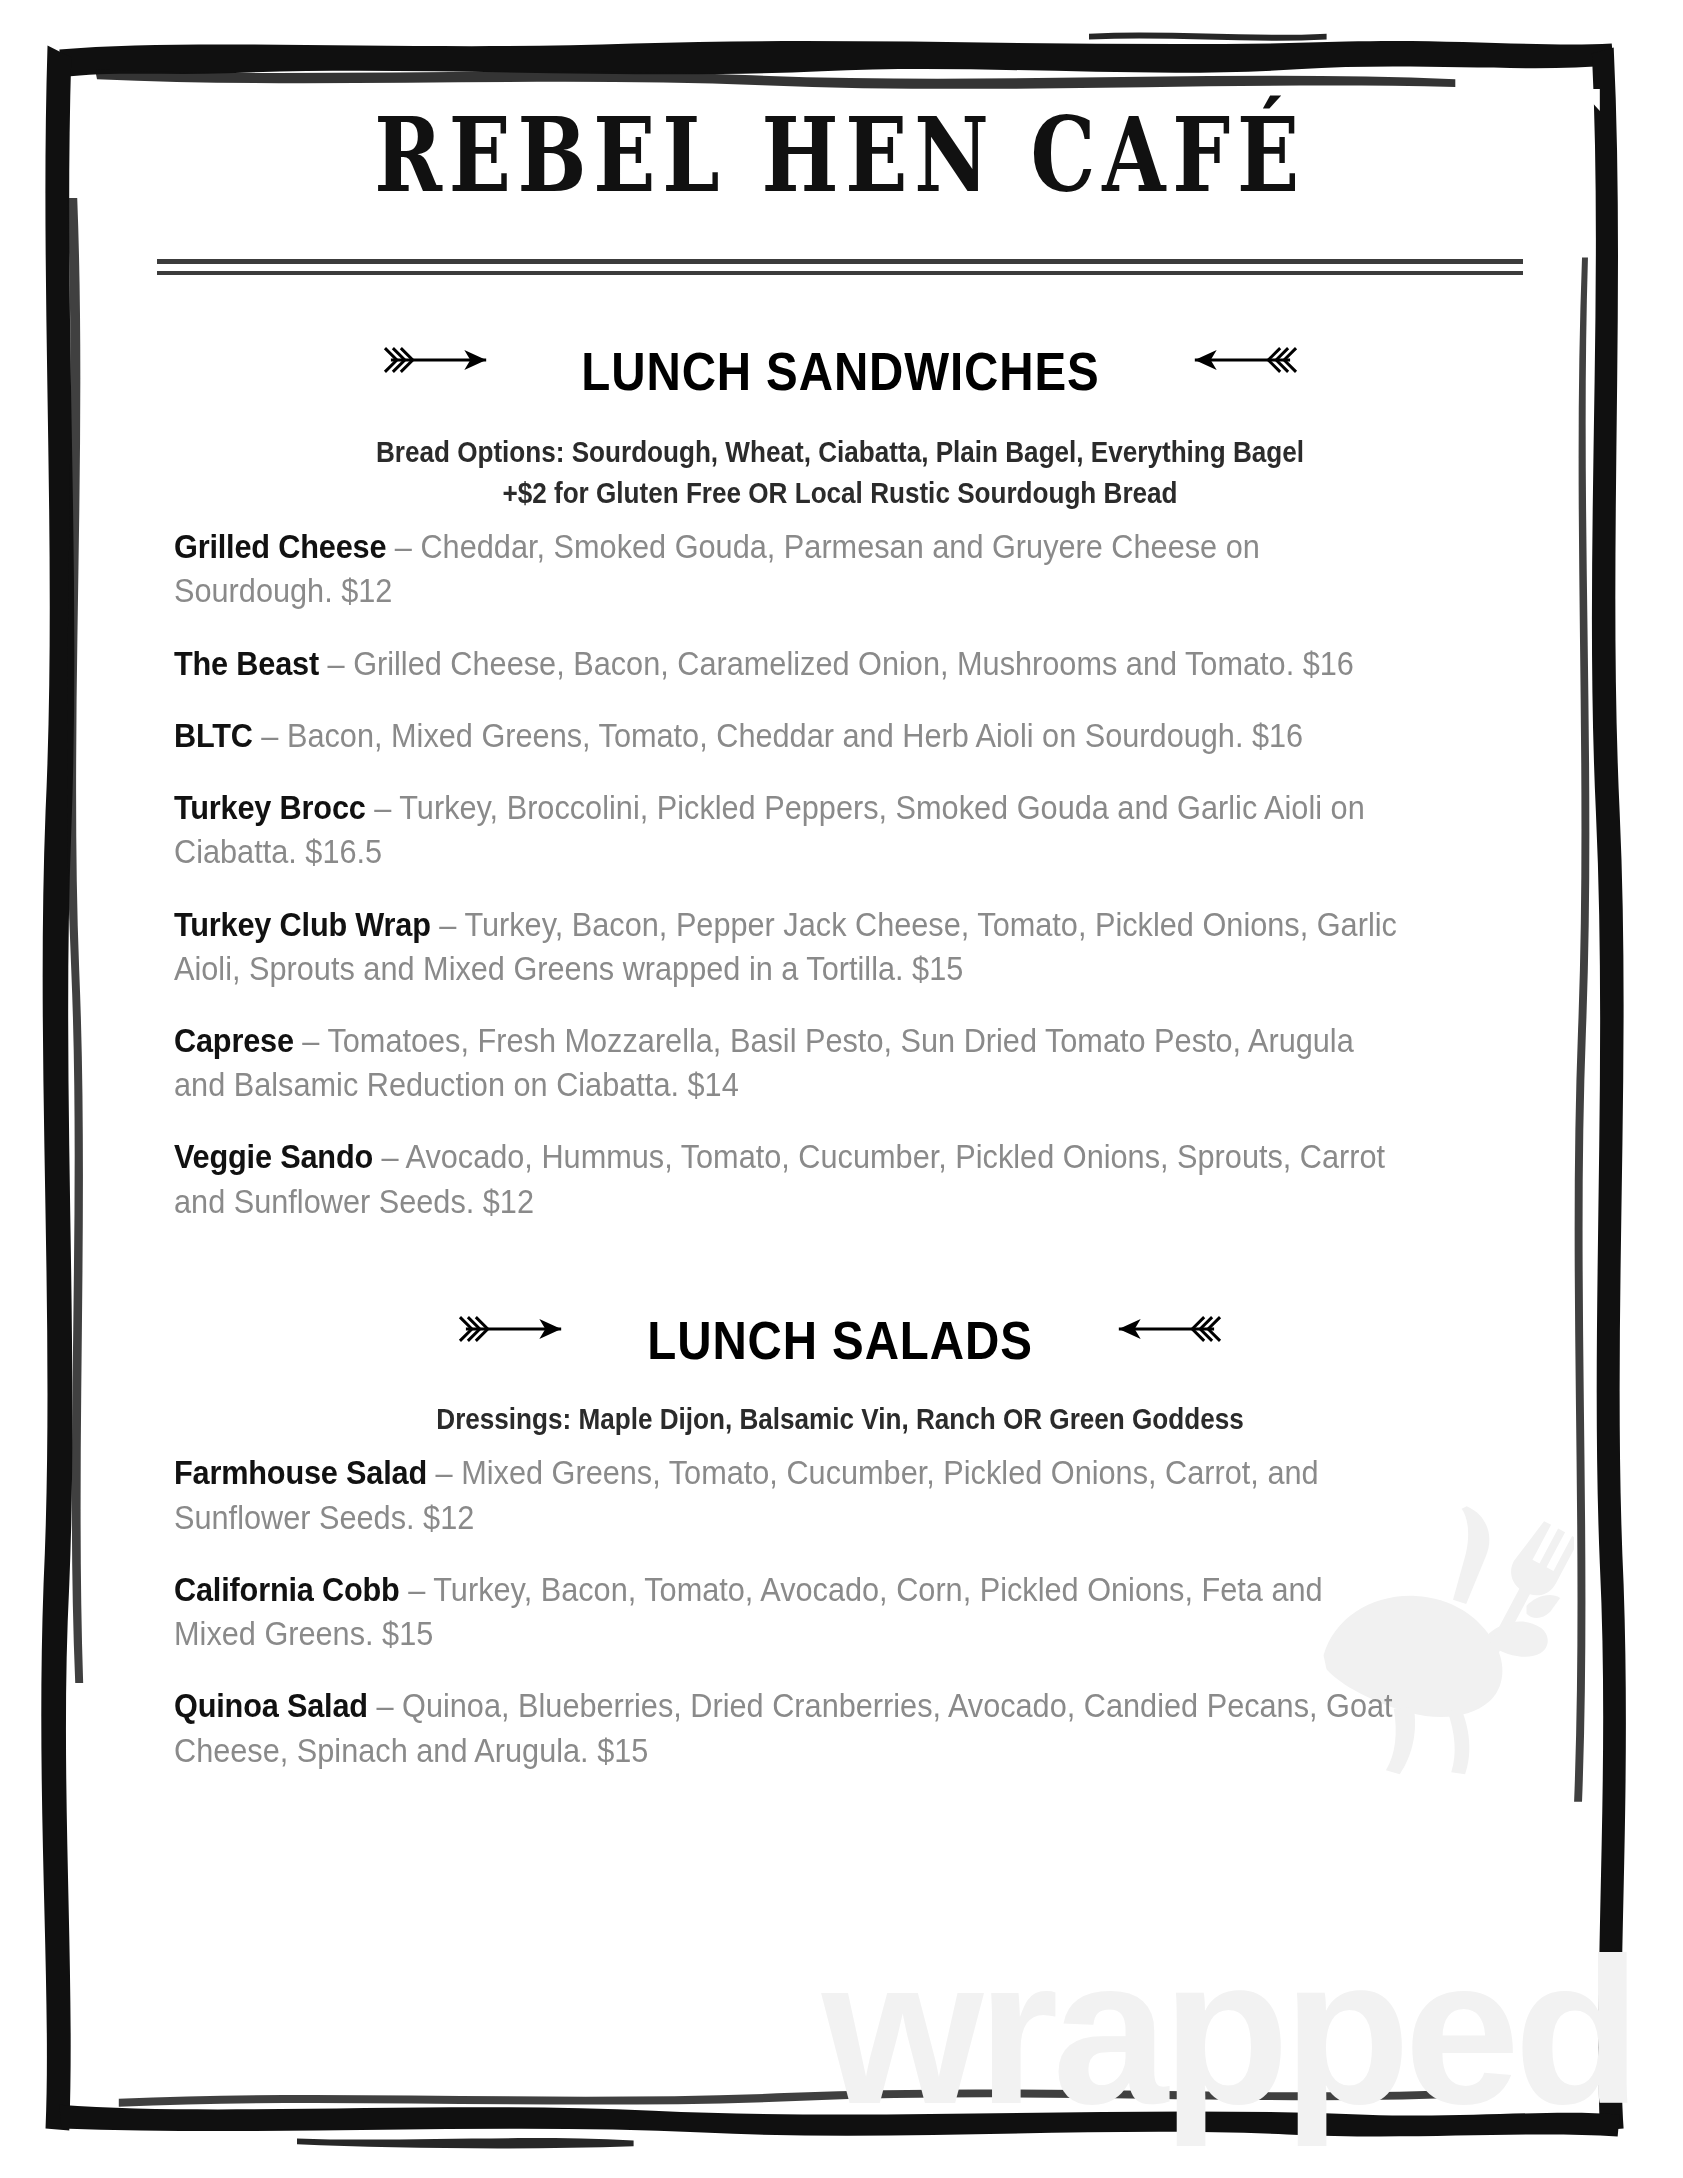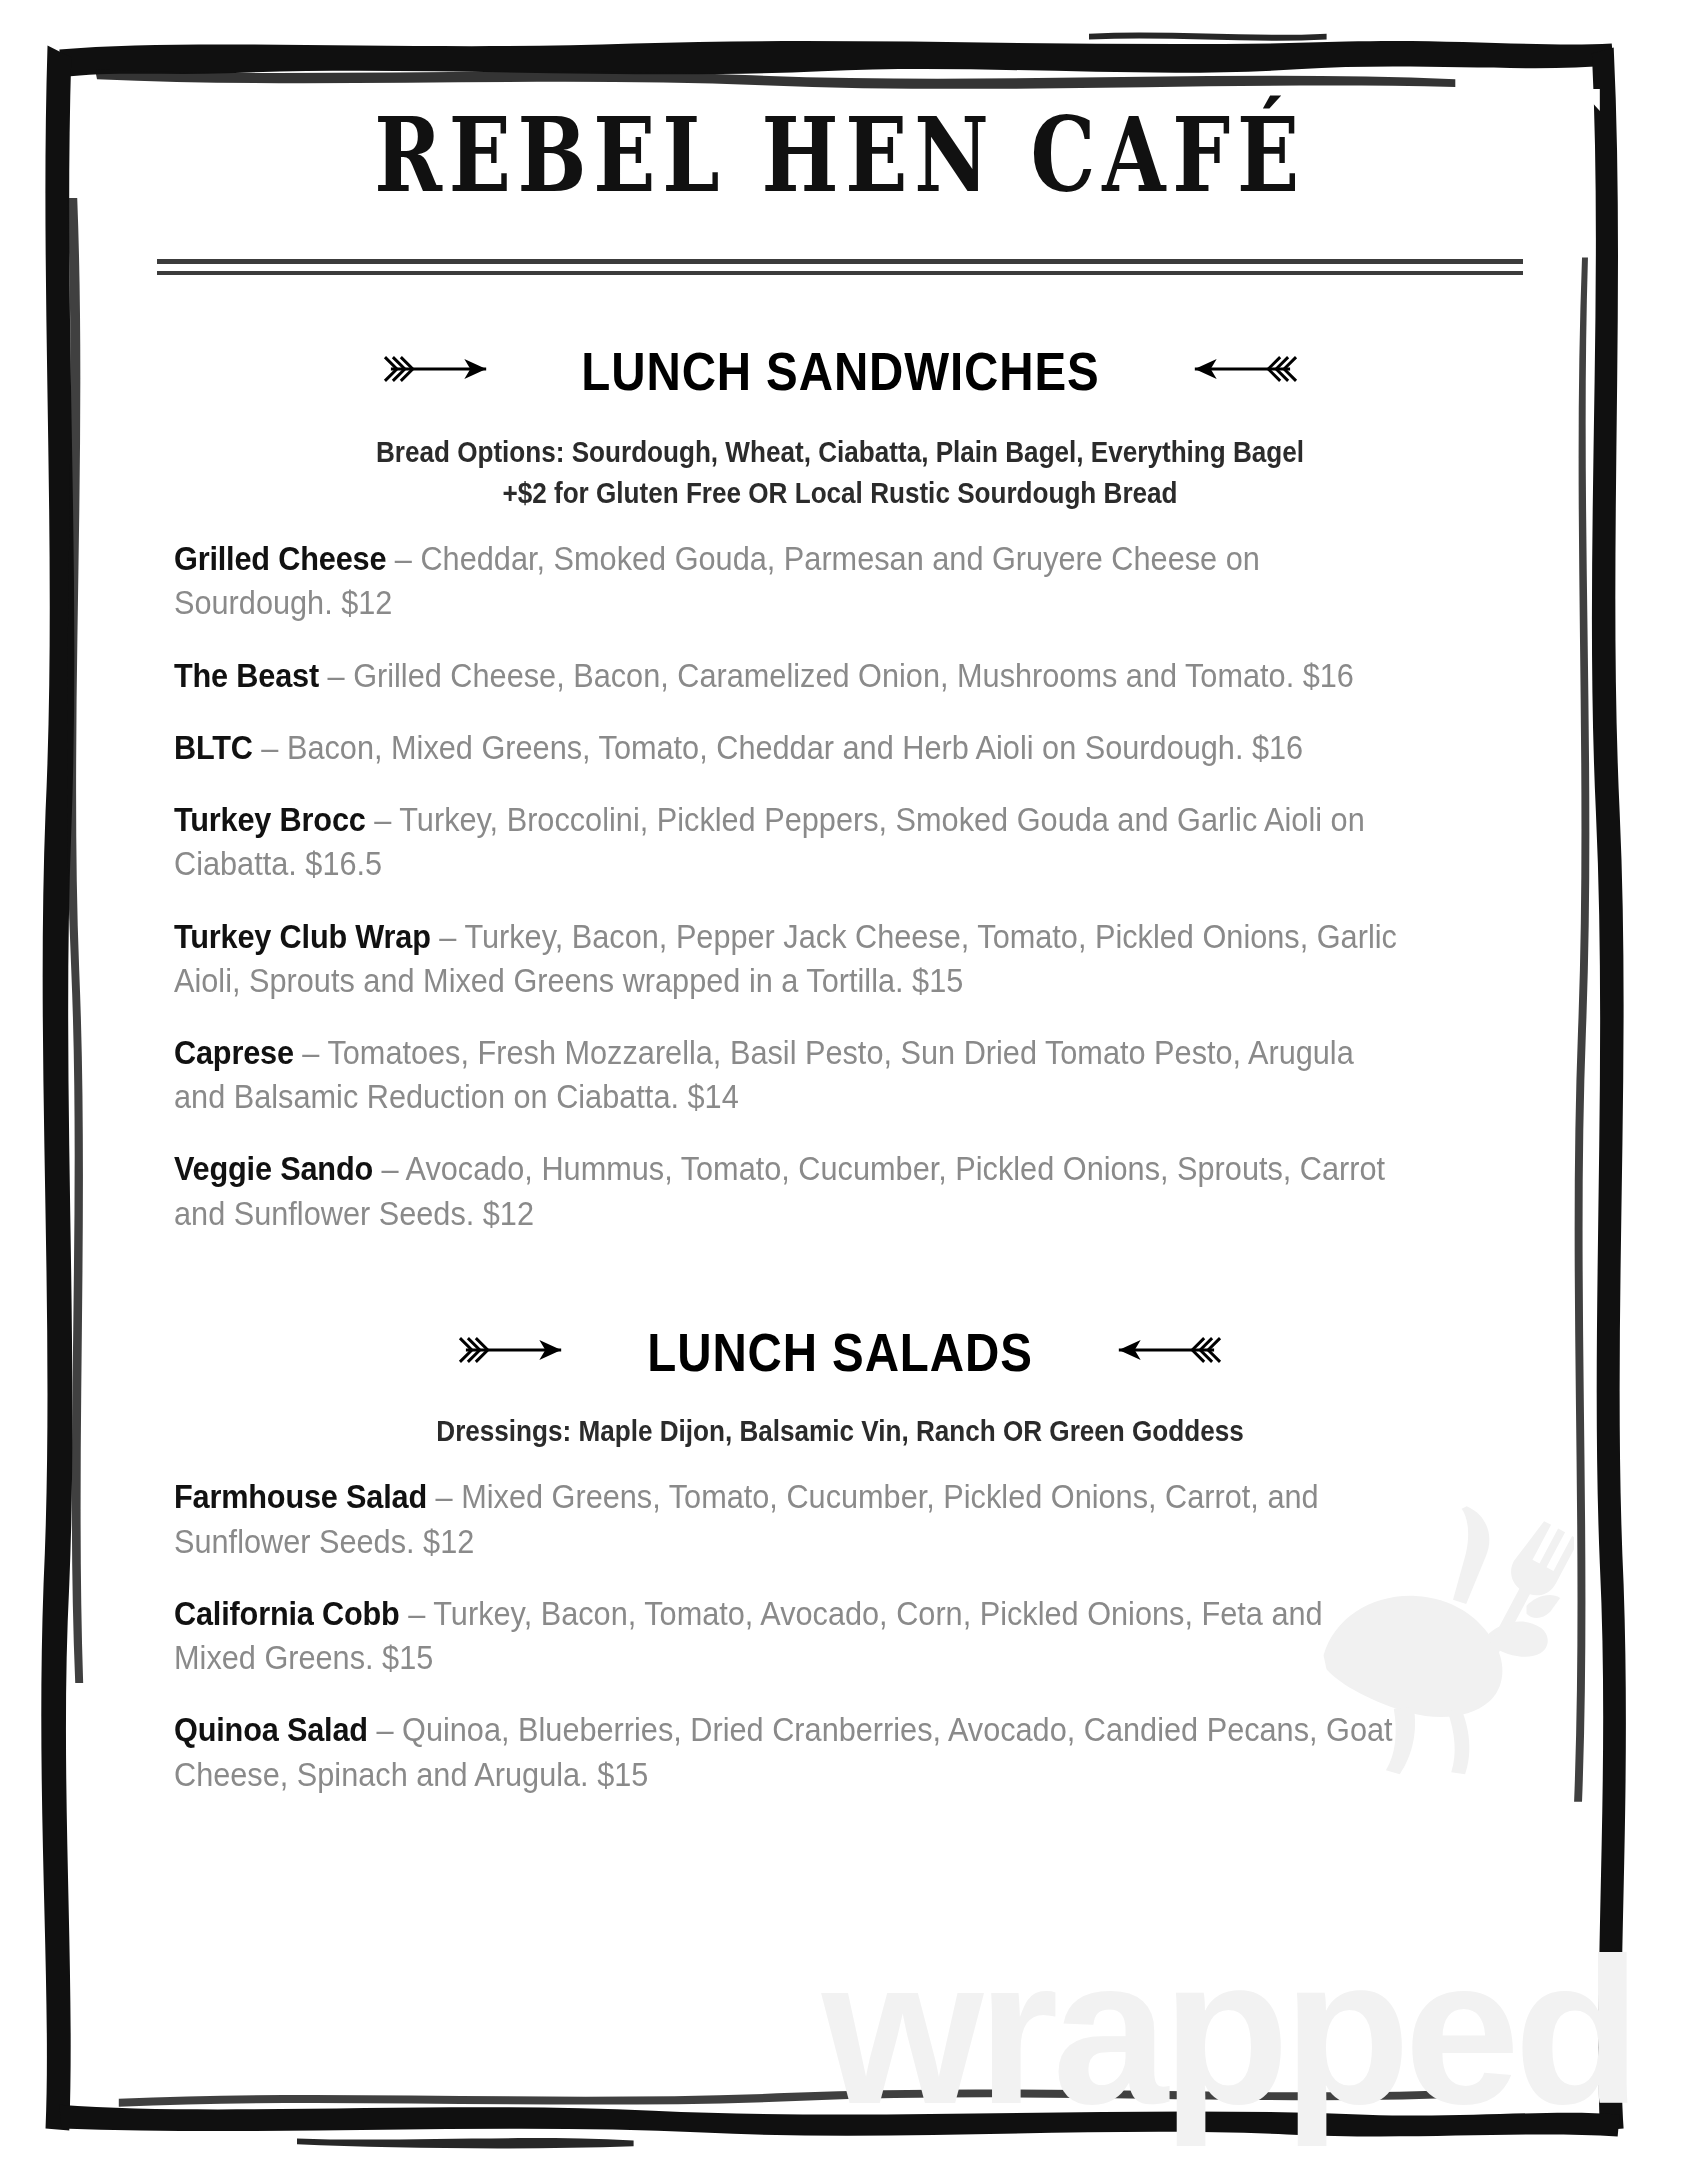--- a/index.html
+++ b/index.html
@@ -96,21 +96,21 @@
     background: #3c3c3c;
   }
 
   .section {
     margin: 0 auto;
     width: 1376px;
   }
 
   .section-head {
     display: flex;
-    align-items: center;
+    align-items: flex-start;
     justify-content: center;
     gap: 38px;
     margin-top: 65px;
   }
   .section-head.salads { margin-top: 85px; }
 
   .section-title {
     font-family: "Liberation Sans", sans-serif;
     font-weight: 700;
     font-size: 54px;
@@ -130,21 +130,21 @@
     color: #2b2b2b;
     line-height: 1.40;
     transform: scaleX(0.90);
     margin-top: 30px;
     white-space: nowrap;
   }
   .sub-note.salads { margin-top: 28px; }
   .sub-note .ln { display: block; }
 
   .items {
-    margin-top: 24px;
+    margin-top: 12px;
     padding: 0 28px 0 22px;
   }
   .item {
     margin-bottom: 28px;
     font-size: 33px;
     line-height: 1.34;
     transform: scaleX(0.93);
     transform-origin: left center;
   }
   .item:last-child { margin-bottom: 0; }

